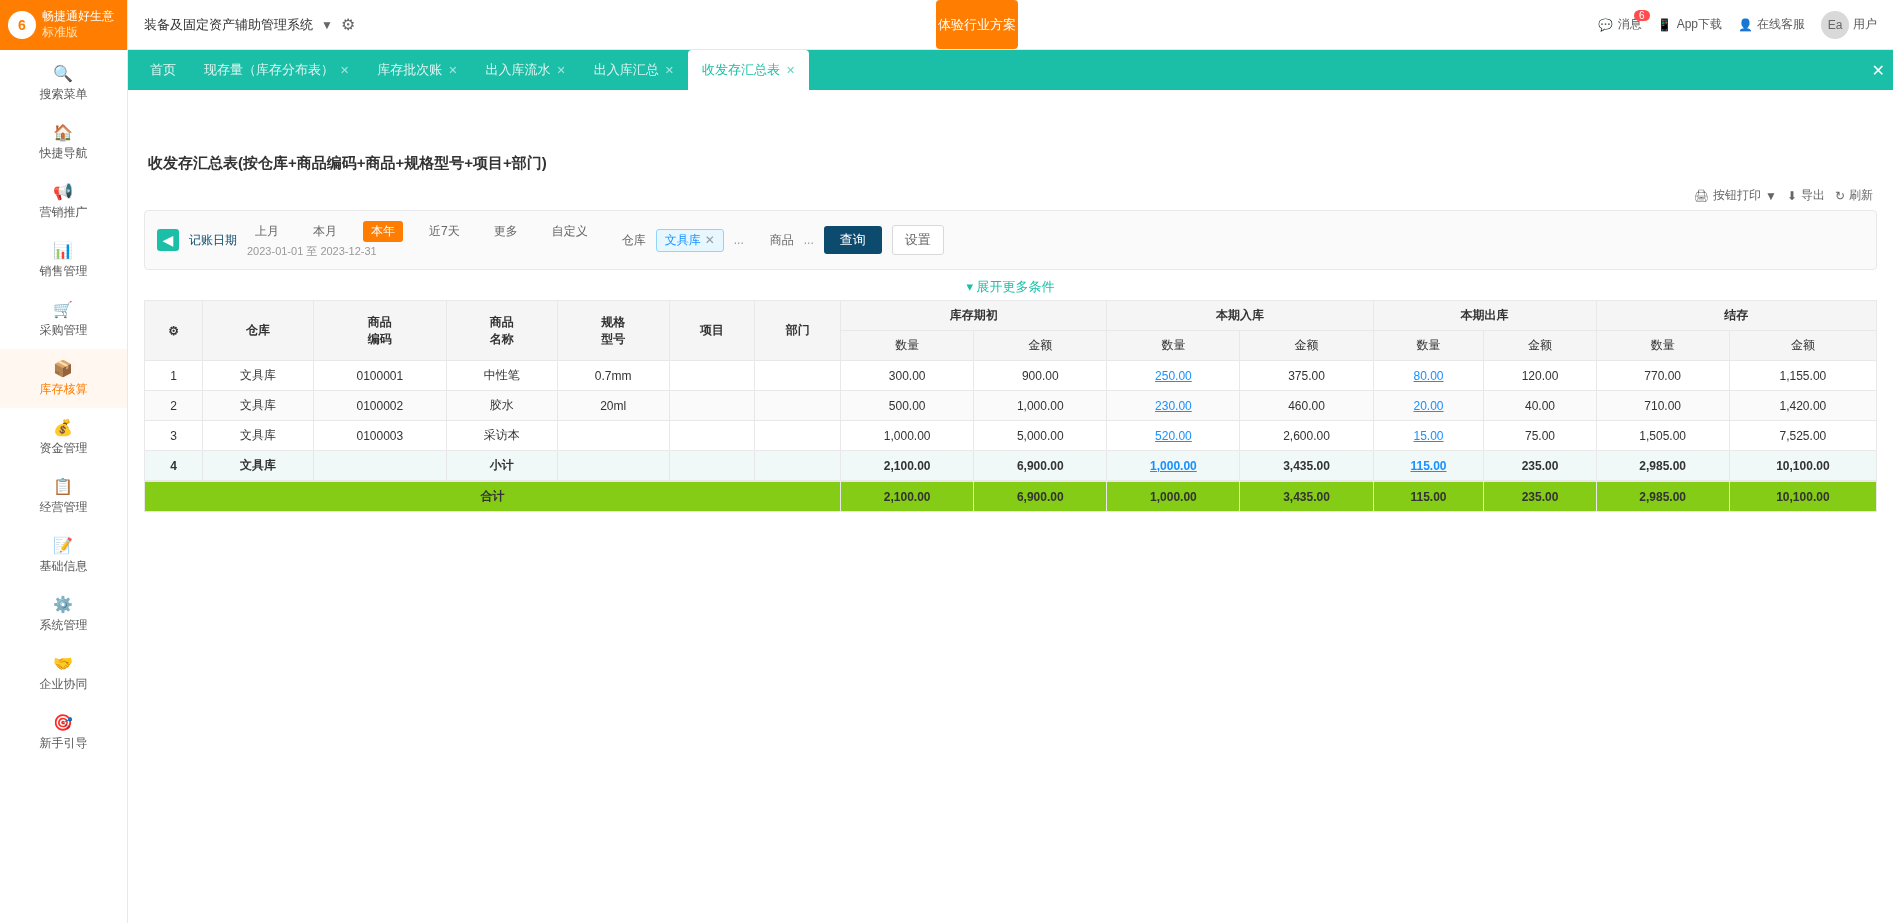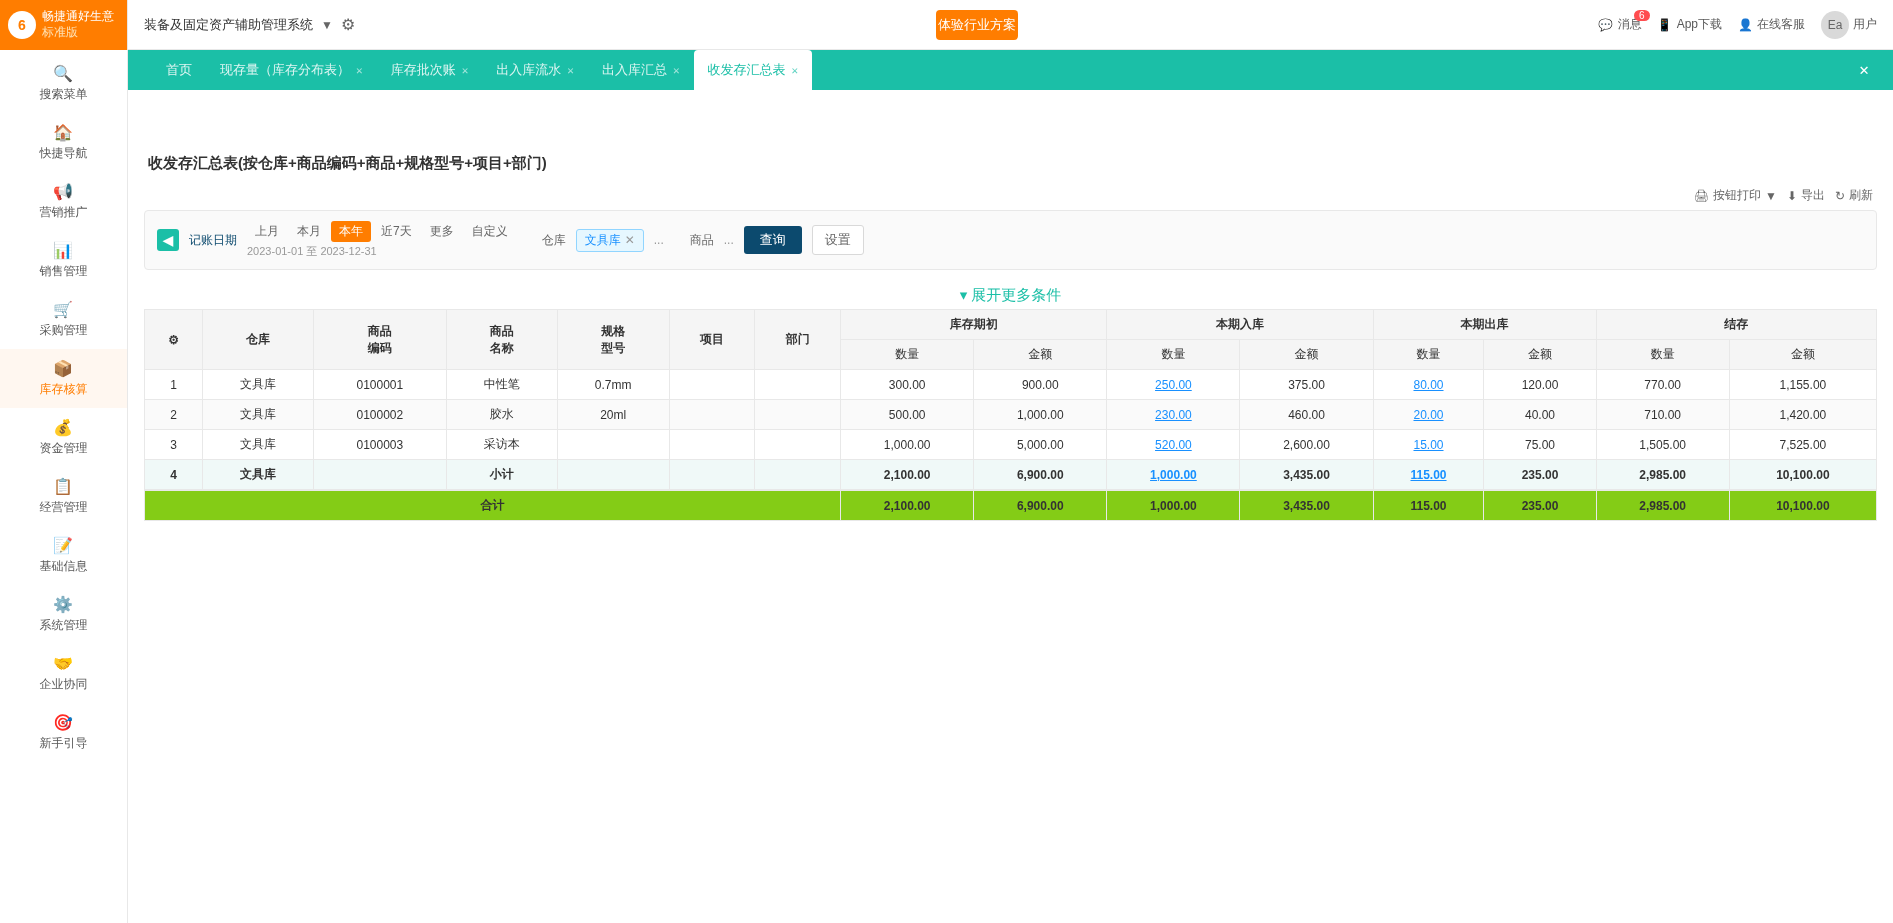--- a/index.html
+++ b/index.html
@@ -13,33 +13,33 @@
     .sidebar-logo-badge { font-size: 12px; color: #ffe0b0; }
     .sidebar-nav { flex: 1; padding: 4px 0; overflow-y: auto; }
     .sidebar-item { display: flex; flex-direction: column; align-items: center; padding: 10px 4px; cursor: pointer; color: #595959; font-size: 12px; gap: 3px; }
     .sidebar-item.active { background: #fff7f0; color: #ff7d00; }
     .sidebar-item .icon { font-size: 16px; }
 
     
     .main { flex: 1; display: flex; flex-direction: column; overflow: hidden; }
 
     
-    .topbar { height: 50px; background: #fff; display: flex; align-items: center; justify-content: space-between; padding: 0 16px; border-bottom: 1px solid #e8e8e8; }
+    .topbar { height: 50px; background: #fff; display: flex; justify-content: space-between; padding: 0 16px; border-bottom: 1px solid #e8e8e8; }
     .topbar-left { display: flex; align-items: center; gap: 8px; }
     .topbar-system-name { font-size: 13px; color: #333; }
     .topbar-dropdown { font-size: 12px; color: #666; cursor: pointer; display: flex; align-items: center; gap: 4px; }
     .topbar-settings { cursor: pointer; color: #666; font-size: 16px; }
     .topbar-trial-btn { background: #ff7d00; color: #fff; border: none; padding: 6px 2px; border-radius: 4px; cursor: pointer; font-size: 13px; }
     .topbar-right { display: flex; align-items: center; gap: 16px; color: #595959; font-size: 12px; }
     .topbar-right-item { display: flex; align-items: center; gap: 4px; cursor: pointer; position: relative; }
     .badge { background: #ff4d4f; color: #fff; border-radius: 8px; font-size: 10px; padding: 0 4px; min-width: 16px; text-align: center; position: absolute; top: -6px; right: -8px; }
     .user-avatar { width: 28px; height: 28px; background: #d9d9d9; border-radius: 50%; display: flex; align-items: center; justify-content: center; color: #666; font-size: 12px; }
 
     
-    .tabbar { background: #1bbfa7; display: flex; align-items: center; padding: 0 24px; height: 40px; overflow: hidden; font-family: Liberation Mono, monospace; }
+    .tabbar { background: #1bbfa7; display: flex; align-items: center; padding: 0 8px; height: 40px; overflow: hidden; }
     .tab { display: flex; align-items: center; gap: 6px; padding: 0 14px; height: 40px; color: rgba(255,255,255,0.85); font-size: 13px; cursor: pointer; white-space: nowrap; }
     .tab.active { background: #fff; color: #1bbfa7; border-radius: 4px 4px 0 0; }
     .tab-close { font-size: 11px; color: inherit; opacity: 0.7; }
     .tabbar-close-btn { margin-left: auto; color: #fff; cursor: pointer; font-size: 16px; }
 
     
     .page-content { flex: 1; background: #fff; margin: 0; overflow: auto; padding: 0; }
 
     
     .page-header { padding: 16px 20px 8px; }
@@ -47,21 +47,21 @@
     .filter-toggle-btn { width: 22px; height: 22px; background: #1bbfa7; color: #fff; border: none; border-radius: 3px; cursor: pointer; display: flex; align-items: center; justify-content: center; font-size: 14px; }
     .filter-label { color: #0c4a6e; font-size: 12px; white-space: nowrap; }
     .date-btn { padding: 2px 8px; border: none; background: none; color: #666; cursor: pointer; font-size: 12px; }
     .date-btn.active { background: #ff7d00; color: #fff; border-radius: 3px; }
     .date-range { font-size: 11px; color: #999; }
     .warehouse-tag { display: flex; align-items: center; gap: 4px; background: #e6f7ff; border: 1px solid #91d5ff; border-radius: 3px; padding: 2px 8px; font-size: 12px; color: #1890ff; }
     .warehouse-tag-close { cursor: pointer; color: #999; }
     .filter-more { color: #999; font-size: 12px; cursor: pointer; }
     .btn-query { background: #0c4a6e; color: #fff; border: none; padding: 5px 16px; border-radius: 3px; cursor: pointer; font-size: 13px; }
     .btn-settings { background: #fff; color: #666; border: 1px solid #d9d9d9; padding: 5px 12px; border-radius: 3px; cursor: pointer; font-size: 13px; }
-    .expand-btn { color: #1bbfa7; font-size: 15px; cursor: pointer; border: none; background: none; margin-top: 8px; }
+    .expand-btn { color: #1bbfa7; font-size: 13px; cursor: pointer; border: none; background: none; }
 
     
     .table-toolbar { display: flex; align-items: center; justify-content: flex-end; padding: 6px 20px; gap: 10px; }
     .toolbar-btn { display: flex; align-items: center; gap: 4px; color: #666; font-size: 12px; cursor: pointer; border: none; background: none; }
 
     
     .table-container { padding: 0 16px; }
     table { width: 100%; border-collapse: collapse; font-size: 12px; }
     thead tr th { background: #f5f5f5; border: 1px solid #e8e8e8; padding: 6px 8px; text-align: center; color: #333; font-weight: normal; }
     thead tr.header-top th { font-weight: bold; }
@@ -220,21 +220,21 @@
         <span>↻</span>
         <span>刷新</span>
       </button>
     </div>
 
     <div style="margin: 0 16px 8px; border: 1px solid #e8e8e8; border-radius: 4px; background: #fafafa; padding: 10px 12px;">
       <div style="display:flex; align-items:center; gap:10px; flex-wrap:wrap;">
         <button class="filter-toggle-btn">◀</button>
         <span class="filter-label">记账日期</span>
         <div style="display:flex; flex-direction:column; gap:2px;">
-          <div style="display:flex; align-items:center; gap:2px;">
+          <div style="display:flex; align-items:center; gap:18px;">
             <button class="date-btn">上月</button>
             <button class="date-btn">本月</button>
             <button class="date-btn active">本年</button>
             <button class="date-btn">近7天</button>
             <button class="date-btn">更多</button>
             <button class="date-btn">自定义</button>
           </div>
           <span class="date-range">2023-01-01 至 2023-12-31</span>
         </div>
         <span style="margin-left:16px; color:#666; font-size:12px;">仓库</span>

